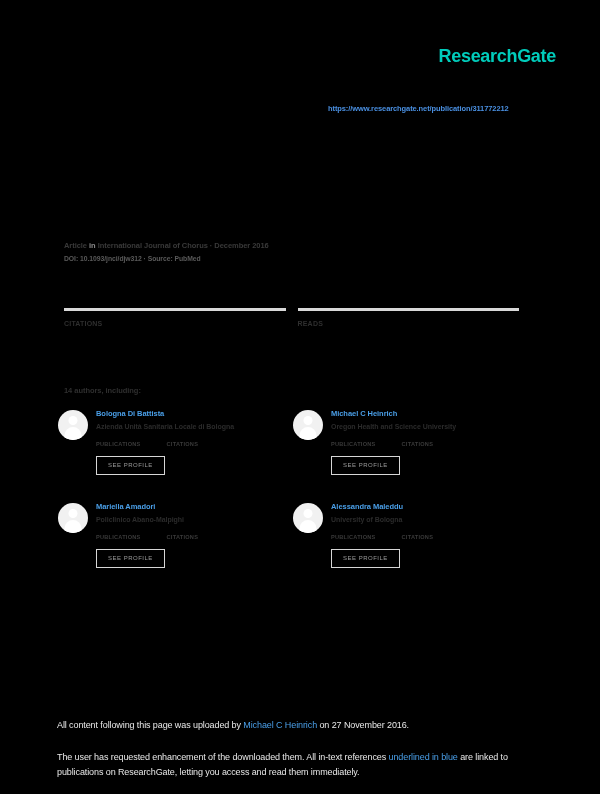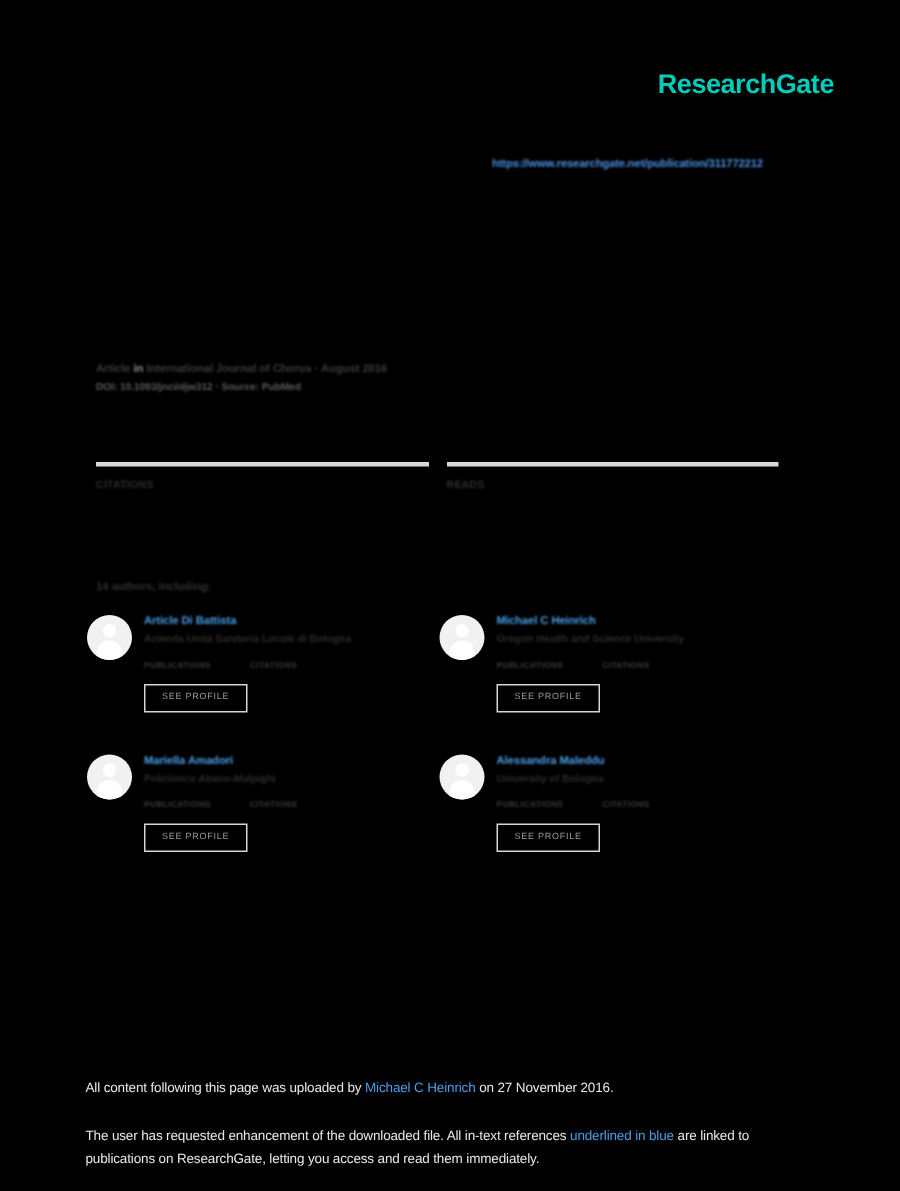--- a/index.html
+++ b/index.html
@@ -256,21 +256,21 @@
 
   <div class="rg-logo">ResearchGate</div>
 
   <div class="see-discussions"></div>
 
   <div class="rg-url">https://www.researchgate.net/publication/311772212</div>
 
   <div class="article-line">
     <span>Article</span>
     <span class="in-label">in</span>
-    <span>International Journal of Chorus · August 2016</span>
+    <span>International Journal of Chorus · December 2016</span>
   </div>
   <div class="doi-line">DOI: 10.1093/jnci/djw312 · Source: PubMed</div>
 
   <div class="stats">
     <div class="stat-col">
       <div class="stat-rule"></div>
       <div class="stat-label">CITATIONS</div>
       <div class="stat-value"></div>
     </div>
     <div class="stat-col right">
@@ -283,21 +283,21 @@
   <div class="authors-heading">14 authors, including:</div>
 
   <div class="authors-grid">
 
     <div class="author-cell">
       <div class="avatar">
         <div class="head"></div>
         <div class="body"></div>
       </div>
       <div class="author-body">
-        <div class="author-name">Article Di Battista</div>
+        <div class="author-name">Bologna Di Battista</div>
         <div class="author-affil">Azienda Unità Sanitaria Locale di Bologna</div>
         <div class="author-stats">
           <span class="author-stat-label">PUBLICATIONS</span>
           <span class="author-stat-label">CITATIONS</span>
         </div>
         <button class="see-profile">SEE PROFILE</button>
       </div>
     </div>
 
     <div class="author-cell">
@@ -345,16 +345,16 @@
           <span class="author-stat-label">CITATIONS</span>
         </div>
         <button class="see-profile">SEE PROFILE</button>
       </div>
     </div>
 
   </div>
 
   <div class="footer">
     <p class="p1"><span>All content following this page was uploaded by </span><span class="lnk">Michael C Heinrich</span><span> on 27 November 2016.</span></p>
-    <p class="p2"><span>The user has requested enhancement of the downloaded file. All in-text references </span><span class="lnk">underlined in blue</span><span> are linked to publications on ResearchGate, letting you access and read them immediately.</span></p>
+    <p class="p2"><span>The user has requested enhancement of the downloaded them. All in-text references </span><span class="lnk">underlined in blue</span><span> are linked to publications on ResearchGate, letting you access and read them immediately.</span></p>
   </div>
 
 </div>
 
 </body></html>

